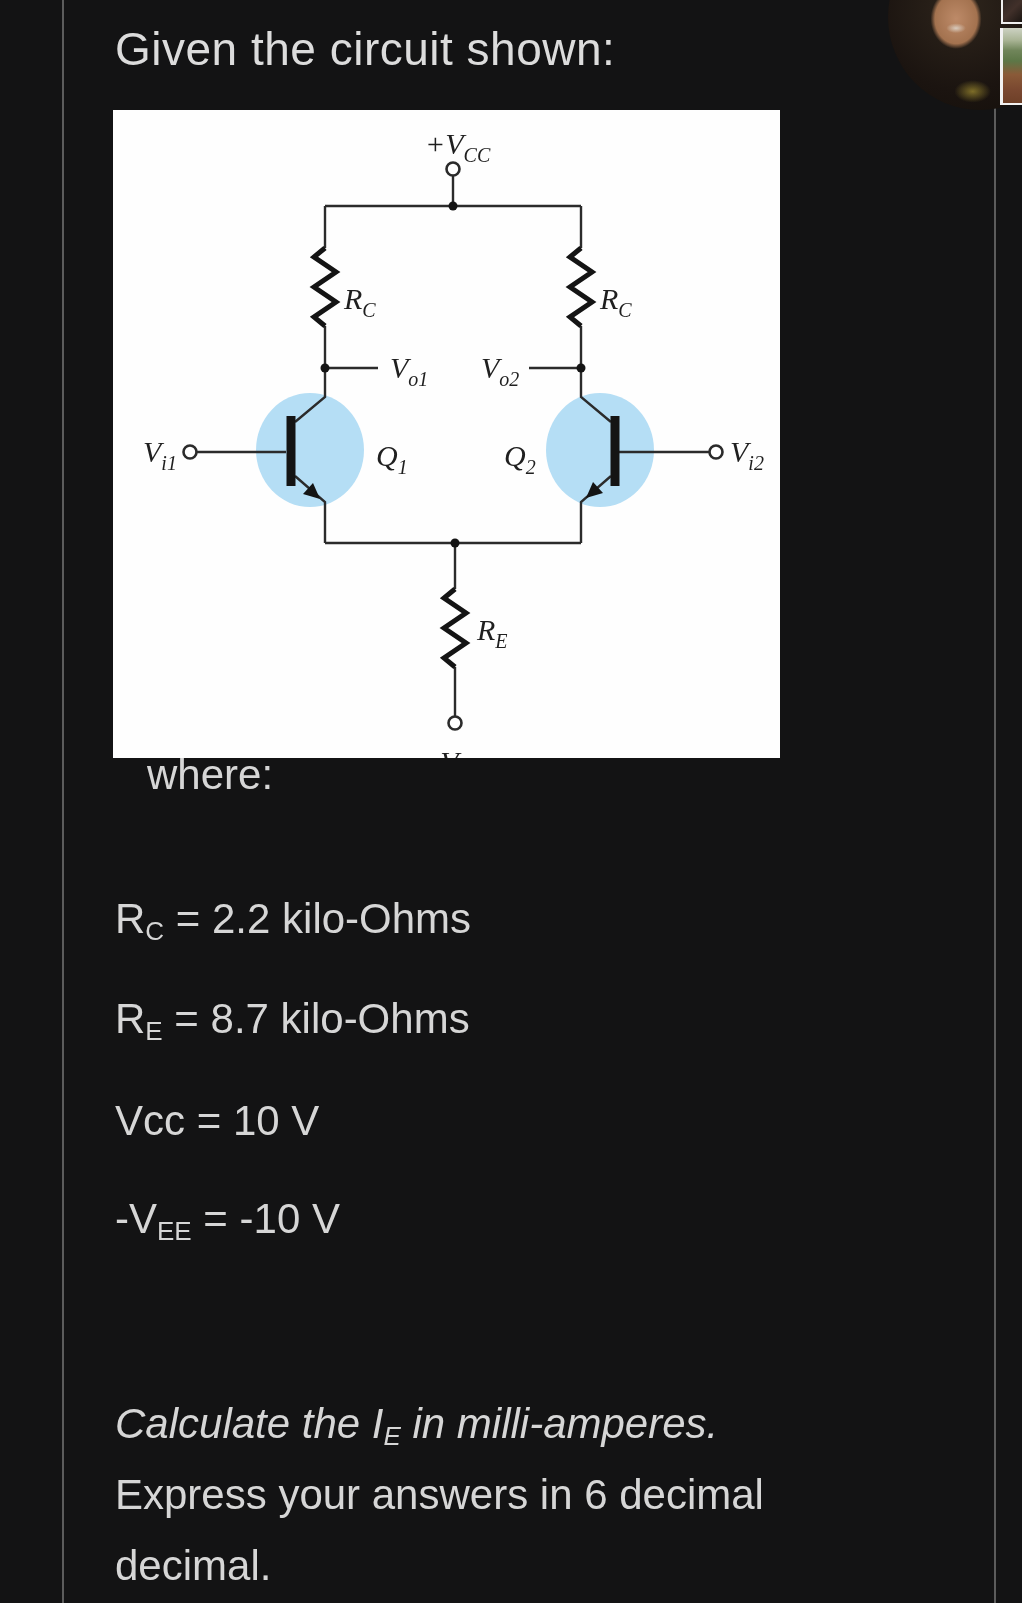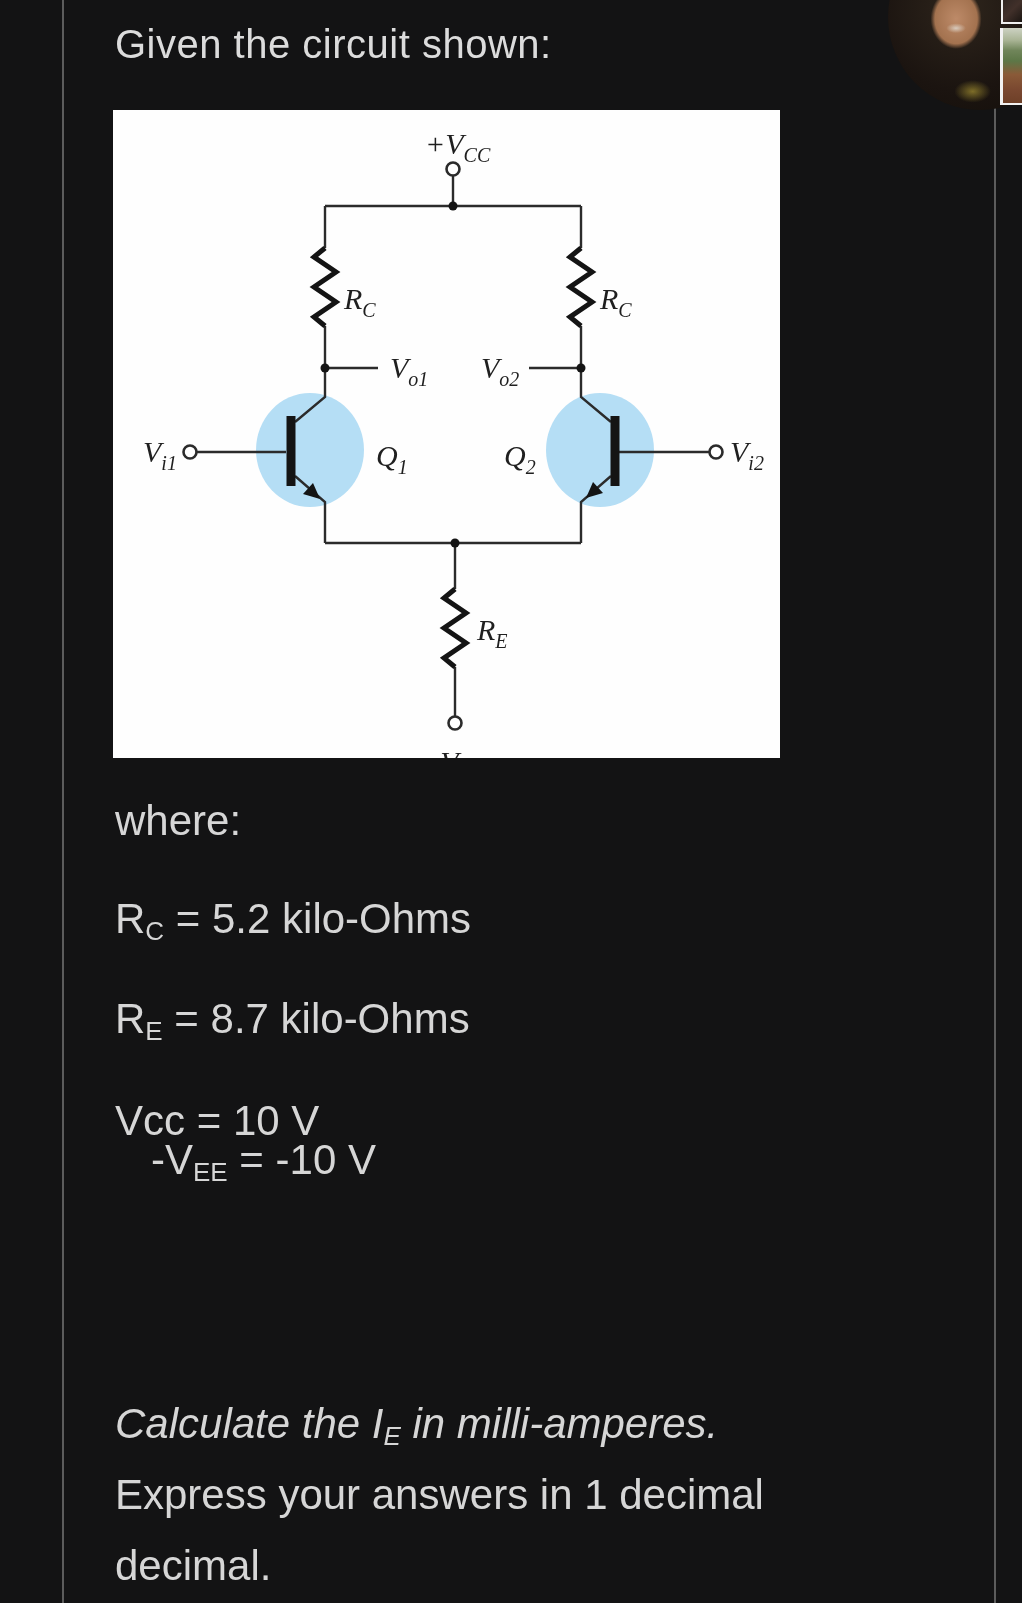--- a/index.html
+++ b/index.html
@@ -10,21 +10,21 @@
     position:relative;
     overflow:hidden;
     color:#d7d7d7;
   }
   .v-divider{position:absolute;top:0;bottom:0;width:2px;background:#5c5c5c;}
   #left-divider{left:62px;}
   #right-divider{left:994px;z-index:1;}
 
   .page-title{
     position:absolute;left:115px;top:22px;
-    font-size:40px;color:#dcdcdc;letter-spacing:0.5px;
+    font-size:46px;color:#dcdcdc;letter-spacing:0.5px;
   }
 
   .circuit-box{
     position:absolute;left:113px;top:110px;width:667px;height:648px;
     background:#fefefe;
   }
   .clab{font-family:"Liberation Serif","DejaVu Serif",serif;font-style:italic;fill:#1f1f1f;font-size:30px;}
   .clab .s{font-size:20px;}
 
   .body-line{position:absolute;left:115px;font-size:42px;color:#d6d6d6;white-space:nowrap;}
@@ -119,22 +119,22 @@
     <text class="clab" x="617" y="352"><tspan>V</tspan><tspan class="s" dy="8">i2</tspan></text>
     <text class="clab" x="364" y="530"><tspan>R</tspan><tspan class="s" dy="8">E</tspan></text>
     <text class="clab" x="307" y="662"><tspan>−V</tspan><tspan class="s" dy="8">EE</tspan></text>
   </svg>
 </div>
 
 <div class="avatar"></div>
 <div class="thumb" id="thumb-1"></div>
 <div class="thumb" id="thumb-2"></div>
 
-<div class="body-line" style="top:797px;">where:</div>
+<div class="body-line" style="top:751px;margin-left:32px;">where:</div>
 
-<div class="body-line" style="top:895px;"><span>R</span><span class="sub">C</span><span> = 5.2 kilo-Ohms</span></div>
+<div class="body-line" style="top:895px;"><span>R</span><span class="sub">C</span><span> = 2.2 kilo-Ohms</span></div>
 <div class="body-line" style="top:995px;"><span>R</span><span class="sub">E</span><span> = 8.7 kilo-Ohms</span></div>
 <div class="body-line" style="top:1097px;"><span>Vcc</span><span class="sub"></span><span> = 10 V</span></div>
-<div class="body-line" style="top:1136px;margin-left:36px;"><span>-V</span><span class="sub">EE</span><span> = -10 V</span></div>
+<div class="body-line" style="top:1195px;"><span>-V</span><span class="sub">EE</span><span> = -10 V</span></div>
 
 <div class="body-line" style="top:1400px;font-style:italic;"><span>Calculate the I</span><span class="sub">E</span><span> in milli-amperes.</span></div>
-<div class="body-line" style="top:1471px;">Express your answers in 1 decimal</div>
+<div class="body-line" style="top:1471px;">Express your answers in 6 decimal</div>
 <div class="body-line" style="top:1542px;">decimal.</div>
 
 </body></html>

